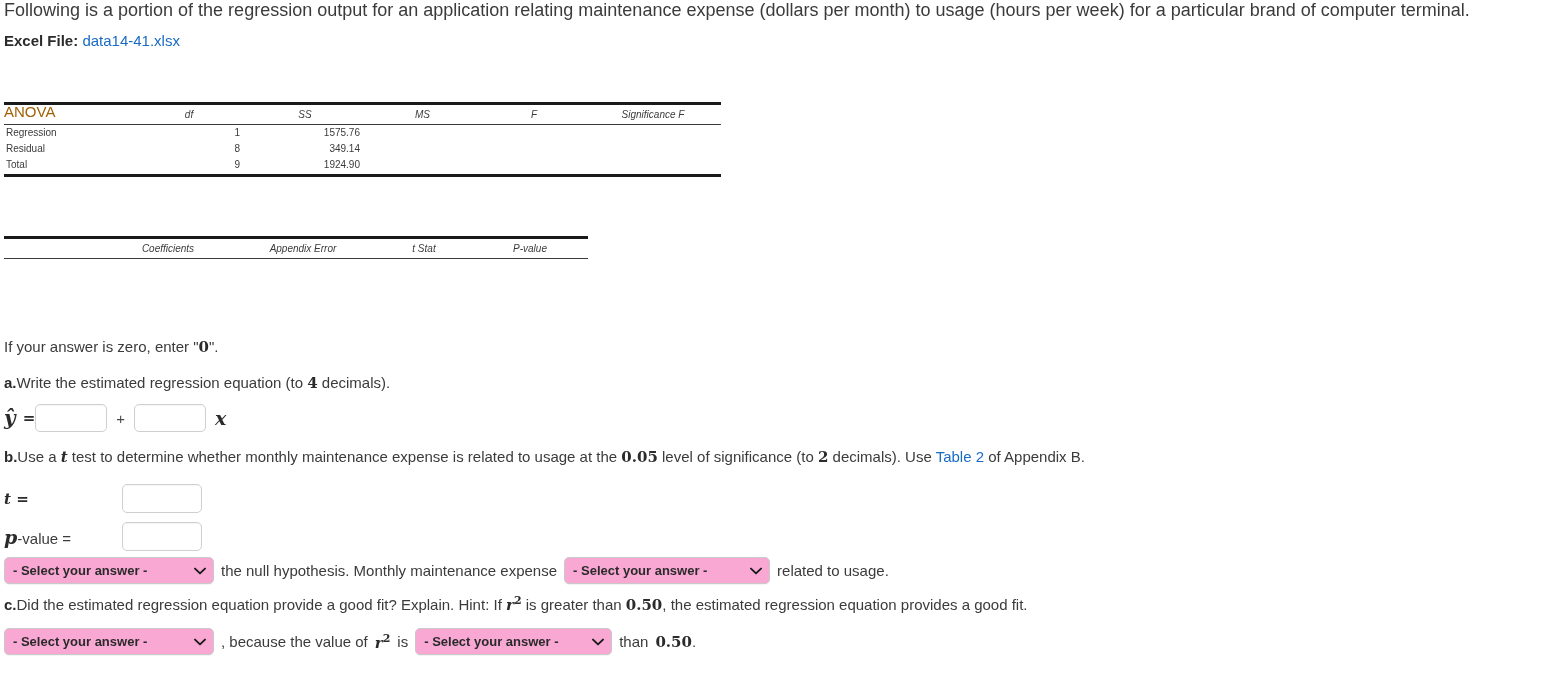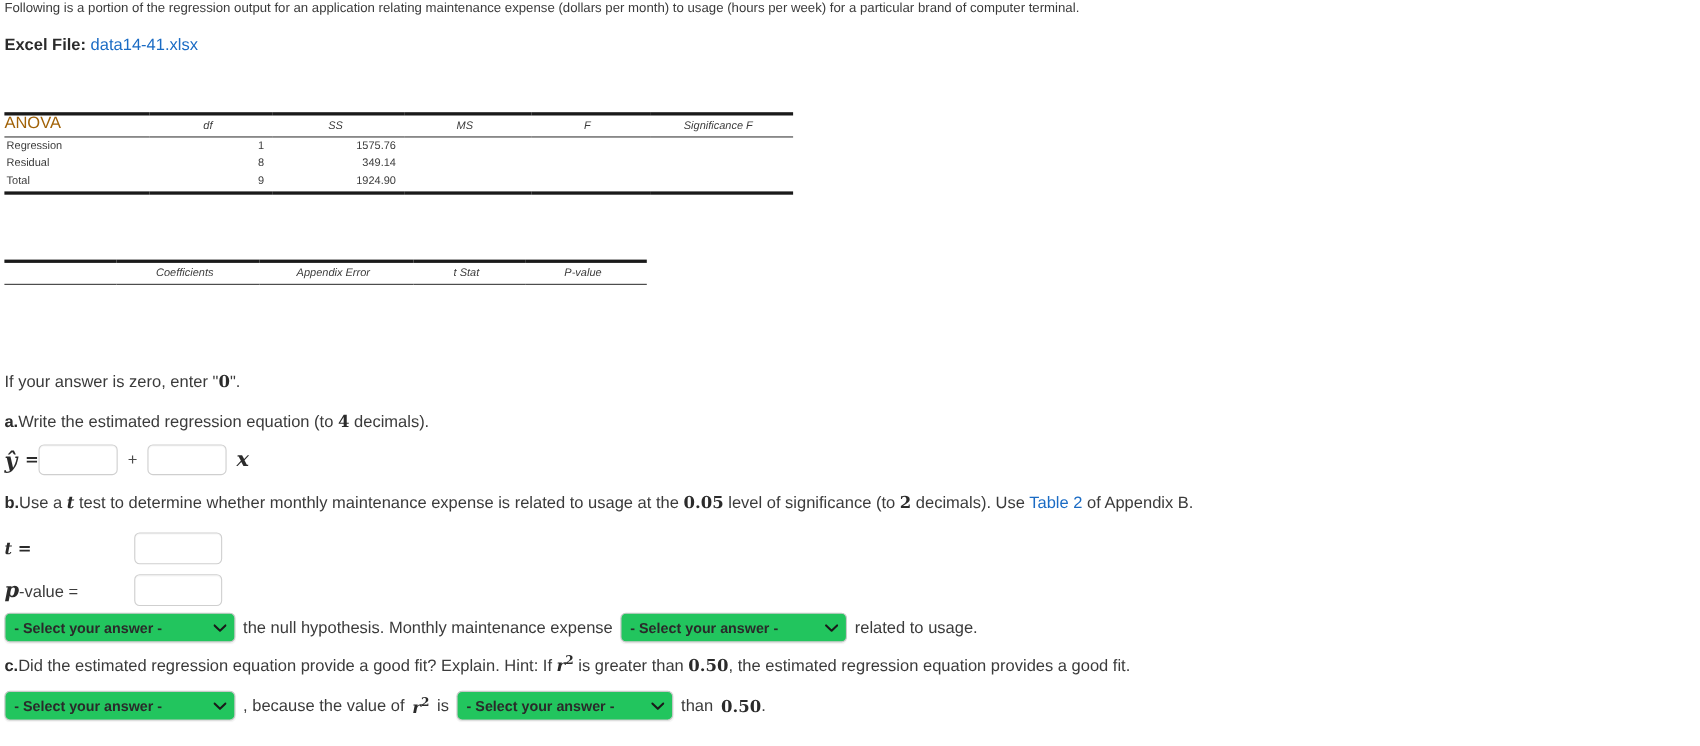--- a/index.html
+++ b/index.html
@@ -18,21 +18,21 @@
   .page {
     position: relative;
     width: 1545px;
     height: 678px;
     padding: 0;
   }
   .intro {
     position: absolute;
     left: 4px;
     top: 0px;
-    font-size: 12px;
+    font-size: 18px;
     color: #3b3b3b;
     white-space: nowrap;
   }
   .excel-line {
     position: absolute;
     left: 4px;
     top: 32px;
     font-size: 15px;
     white-space: nowrap;
   }
@@ -193,21 +193,21 @@
 
   
   .sel {
     box-sizing: border-box;
     display: inline-flex;
     align-items: center;
     justify-content: space-between;
     height: 27px;
     border: 1px solid #c9c9c9;
     border-radius: 5px;
-    background: #22c55e;
+    background: #f9a8d4;
     padding: 0 7px 0 8px;
     font-family: "Liberation Sans", sans-serif;
     font-size: 13px;
     font-weight: bold;
     color: #2a2a2a;
     cursor: pointer;
     vertical-align: middle;
     box-shadow: 0 1px 1px rgba(0,0,0,0.05);
   }
   .sel .sel-text { margin-right: 12px; }

